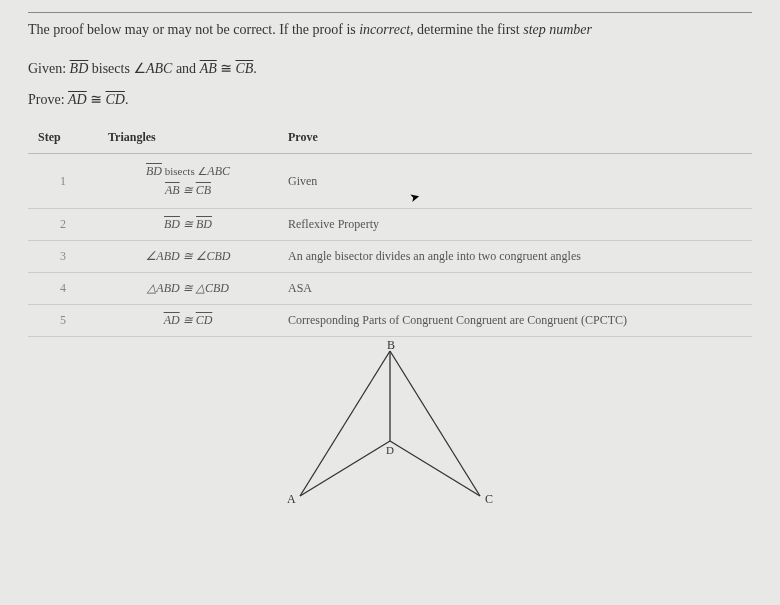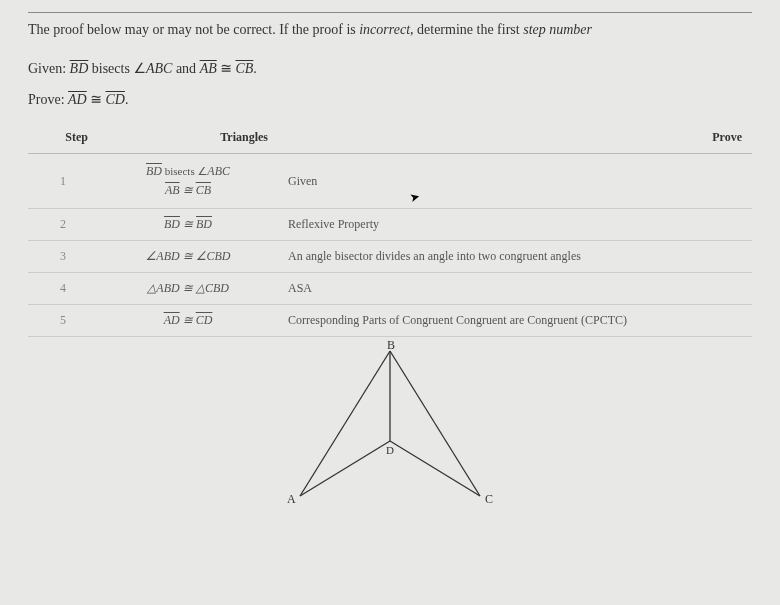--- a/index.html
+++ b/index.html
@@ -26,21 +26,21 @@
     .overline { text-decoration: overline; font-style: italic; }
     .ital { font-style: italic; }
     table {
       width: 100%;
       border-collapse: collapse;
       margin-top: 10px;
       font-size: 12px;
       color: #555;
     }
     th {
-      text-align: right;
+      text-align: left;
       font-weight: bold;
       padding: 8px 10px;
       border-bottom: 1px solid #bbb;
       color: #333;
     }
     th:first-child { width: 70px; }
     th:nth-child(2) { width: 180px; }
     td {
       padding: 8px 10px;
       border-bottom: 1px solid #ccc;

